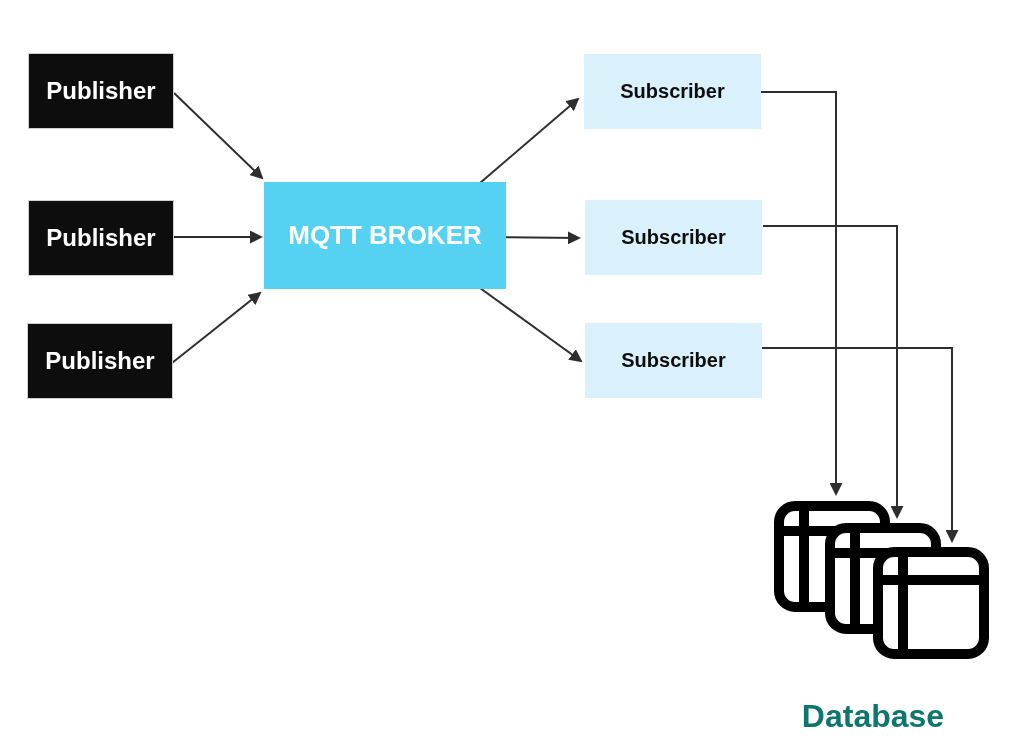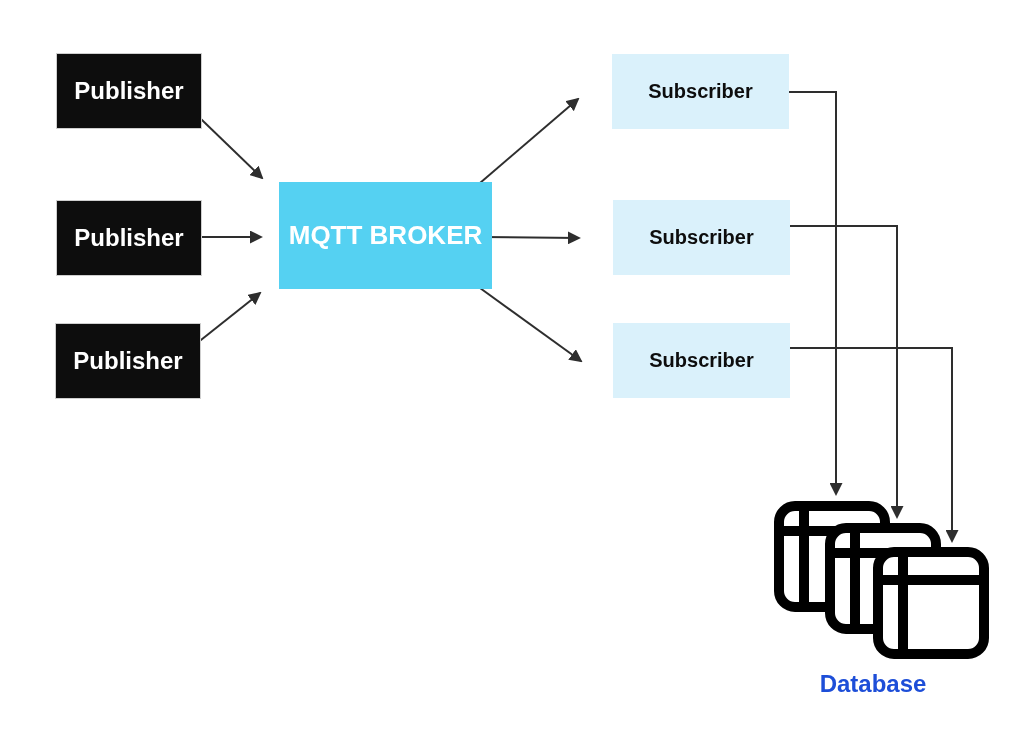--- a/index.html
+++ b/index.html
@@ -13,55 +13,54 @@
   }
   .wires { position: absolute; left: 0; top: 0; z-index: 0; }
   .node {
     position: absolute;
     display: flex;
     align-items: center;
     justify-content: center;
     font-weight: bold;
     z-index: 1;
     box-sizing: border-box;
-    margin-left: 28px;
   }
   .publisher {
     width: 146px; height: 76px;
     background: var(--publisher-bg, #0d0d0d);
     color: var(--publisher-text, #ffffff);
     font-size: 24px;
     border: 1px solid #cfcfcf;
   }
   .pub1 { left: 28px; top: 53px; }
   .pub2 { left: 28px; top: 200px; }
   .pub3 { left: 27px; top: 323px; }
   .broker {
-    left: 251px; top: 182px;
-    width: 213px; height: 107px;
+    left: 264px; top: 182px;
+    width: 242px; height: 107px;
     background: var(--broker-bg, #55d1f2);
     color: var(--broker-text, #ffffff);
     font-size: 26px;
   }
   .subscriber {
     width: 177px; height: 75px;
     background: var(--subscriber-bg, #daf1fb);
     color: var(--subscriber-text, #0d0d0d);
     font-size: 20px;
   }
   .sub1 { left: 584px; top: 54px; }
   .sub2 { left: 585px; top: 200px; }
   .sub3 { left: 585px; top: 323px; }
   .db-label {
     position: absolute;
-    left: 873px; top: 670px;
+    left: 873px; top: 698px;
     transform: translateX(-50%);
-    font-size: 24px;
+    font-size: 32px;
     font-weight: bold;
-    color: #1d4ed8;
+    color: #0f766e;
     z-index: 1;
     white-space: nowrap;
   }
   .wire {
     fill: none;
     stroke: var(--connector, #2e2e2e);
     stroke-width: 2;
   }
   .arrowhead { fill: var(--connector, #2e2e2e); }
   .dbicon-shape {

